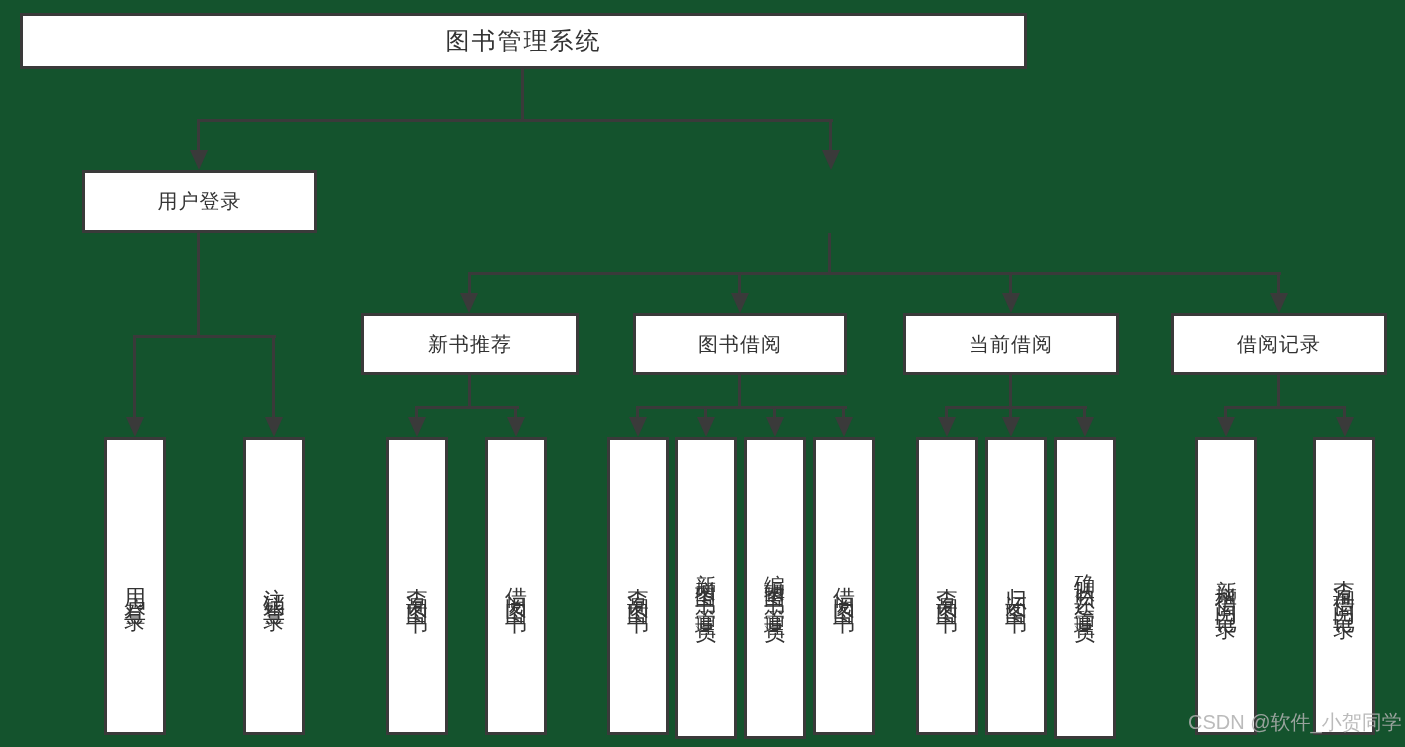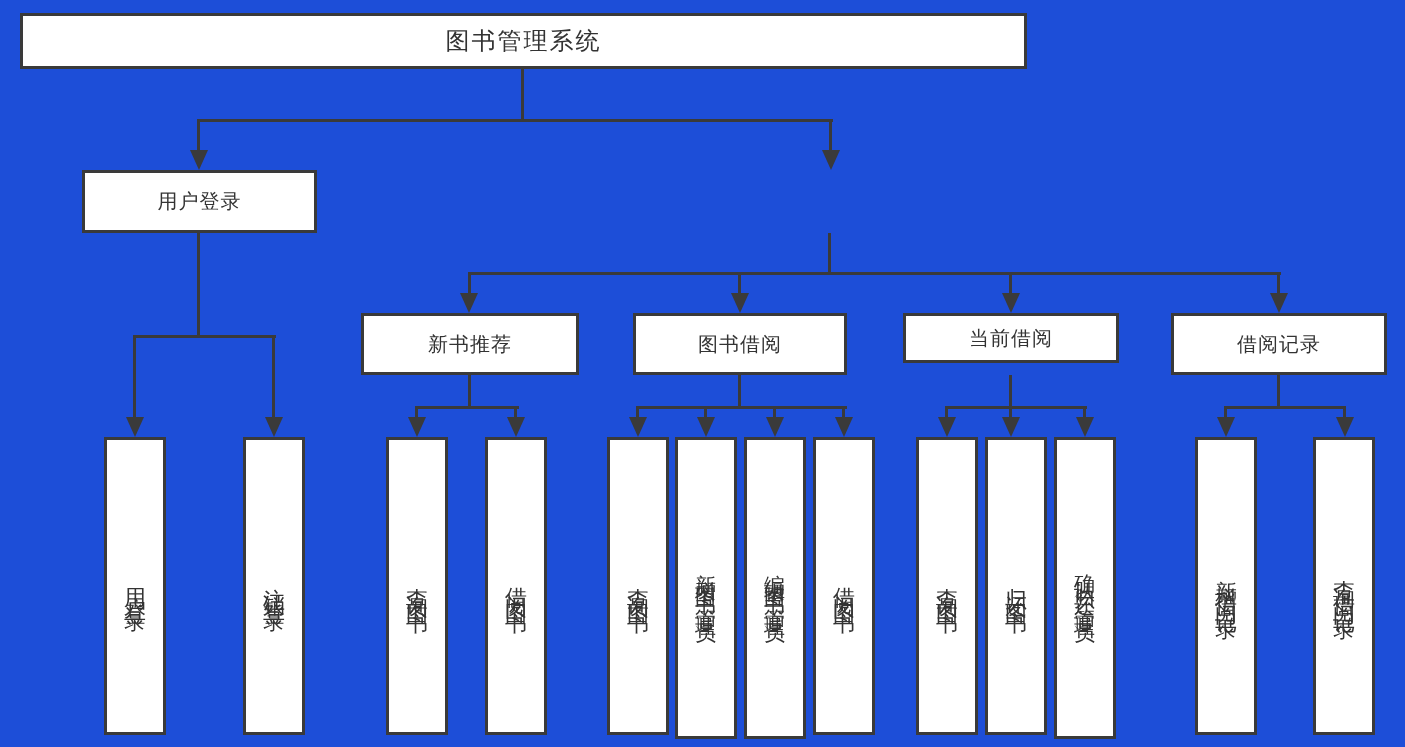--- a/index.html
+++ b/index.html
@@ -1,21 +1,21 @@
 <!DOCTYPE html>
 <html><head>
 <meta charset="utf-8">
 <style>
   html, body { margin: 0; padding: 0; background: #ffffff; }
   body { font-family: "Liberation Sans", "DejaVu Sans", sans-serif; }
   #canvas {
     position: relative;
     width: 1405px;
     height: 747px;
-    background: #1d4ed8;
+    background: #14532d;
     overflow: hidden;
   }
   .box {
     position: absolute;
     box-sizing: border-box;
     border: 3px solid #3a3a3a;
     background: #ffffff;
     display: flex;
     align-items: center;
     justify-content: center;
@@ -92,21 +92,21 @@
   <div class="arr" style="left:460px; top:293px;"></div>
   <div class="vl" style="left:738px; top:272px; height:25px;"></div>
   <div class="arr" style="left:731px; top:293px;"></div>
   <div class="vl" style="left:1009px; top:272px; height:25px;"></div>
   <div class="arr" style="left:1002px; top:293px;"></div>
   <div class="vl" style="left:1277px; top:272px; height:25px;"></div>
   <div class="arr" style="left:1270px; top:293px;"></div>
 
   <div class="box" style="left:633px; top:313px; width:214px; height:62px;">图书借阅</div>
   <div class="box" style="left:361px; top:313px; width:218px; height:62px;">新书推荐</div>
-  <div class="box" style="left:903px; top:313px; width:216px; height:50px;">当前借阅</div>
+  <div class="box" style="left:903px; top:313px; width:216px; height:62px;">当前借阅</div>
   <div class="box" style="left:1171px; top:313px; width:216px; height:62px;">借阅记录</div>
 
   <div class="vl" style="left:468px; top:375px; height:34px;"></div>
   <div class="hl" style="left:415px; top:406px; width:104px;"></div>
   <div class="vl" style="left:415px; top:406px; height:14px;"></div>
   <div class="arr" style="left:408px; top:417px;"></div>
   <div class="vl" style="left:514px; top:406px; height:14px;"></div>
   <div class="arr" style="left:507px; top:417px;"></div>
 
   <div class="vl" style="left:738px; top:375px; height:34px;"></div>
@@ -173,14 +173,15 @@
     <span class="vtext">确认归还（管理员）</span>
   </div>
 
   <div class="vbox" style="left:1195px; top:437px; width:62px; height:298px;">
     <span class="vtext">新增借阅记录</span>
   </div>
   <div class="vbox" style="left:1313px; top:437px; width:62px; height:298px;">
     <span class="vtext">查询借阅记录</span>
   </div>
 
+  <div class="watermark">CSDN @软件_小贺同学</div>
 
 </div>
 
 </body></html>

